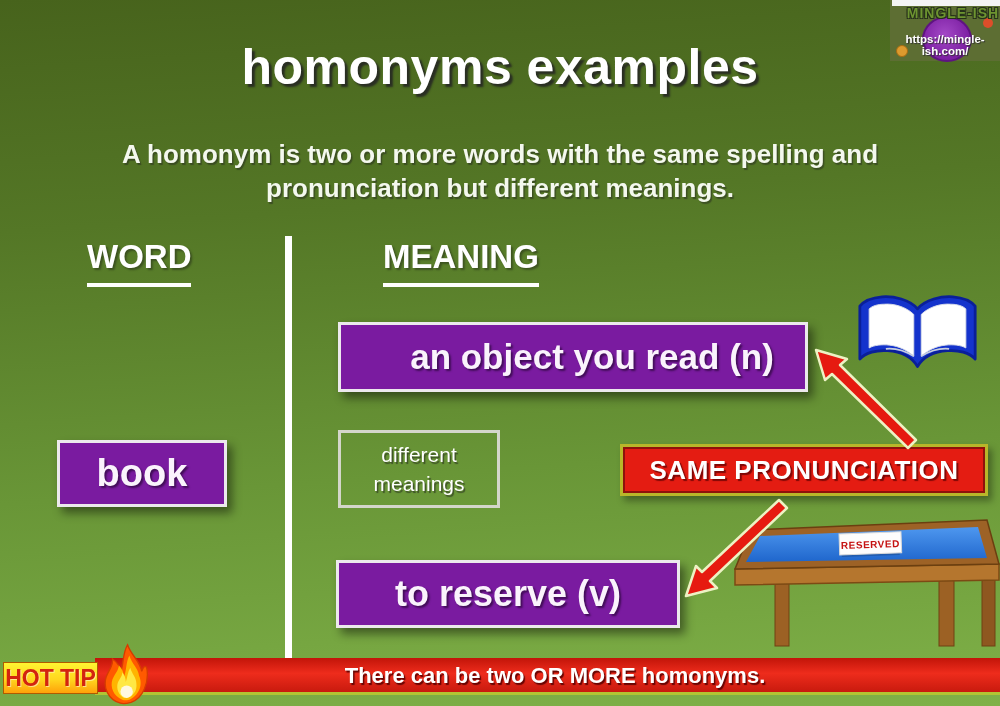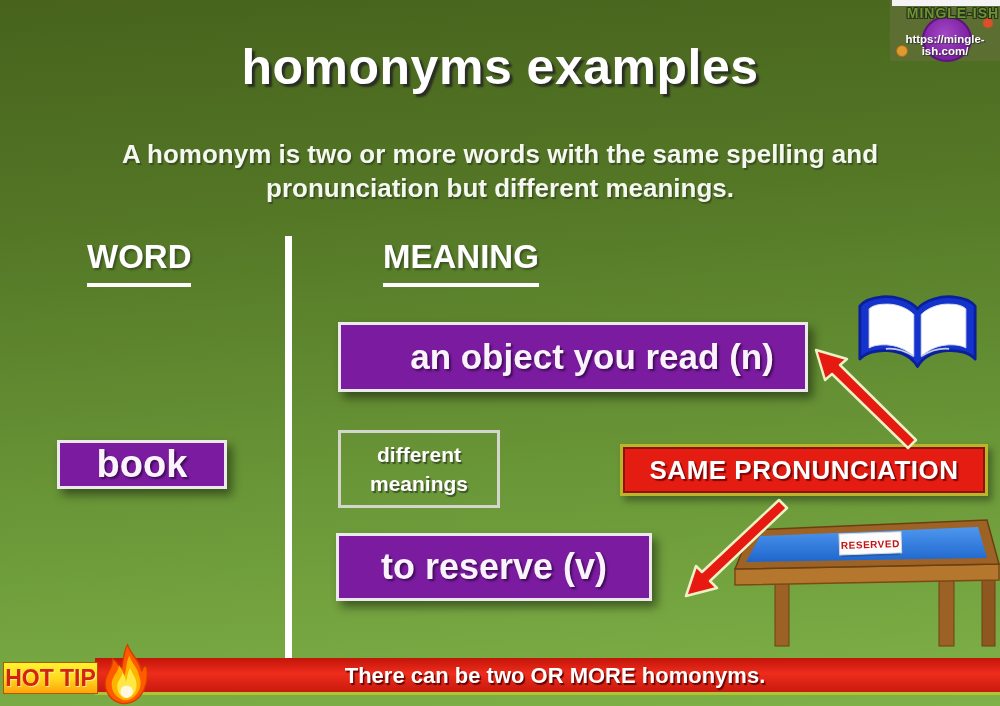--- a/index.html
+++ b/index.html
@@ -48,27 +48,27 @@
   .divider { position: absolute; left: 285px; top: 236px; width: 7px; height: 422px;
              background: #ffffff; }
 
   
   .purple-box { position: absolute; display: flex; align-items: center; justify-content: center;
                 background: #7a1ba0; border: 3px solid #ece9ed;
                 box-shadow: 5px 6px 9px rgba(0,0,0,0.45);
                 color: #faf3fc; font-weight: 700;
                 text-shadow: 2px 2px 2px rgba(20,0,30,0.55); }
   .box-noun { left: 338px; top: 322px; width: 470px; height: 70px; font-size: 35px; padding-left: 38px; }
-  .box-word { left: 57px;  top: 440px; width: 170px; height: 49px; font-size: 38px; }
-  .box-verb { left: 336px; top: 533px; width: 316px; height: 68px; font-size: 36px; }
+  .box-word { left: 57px;  top: 440px; width: 170px; height: 67px; font-size: 38px; }
+  .box-verb { left: 336px; top: 560px; width: 344px; height: 68px; font-size: 36px; }
 
   .note-box { position: absolute; left: 338px; top: 430px; width: 162px; height: 78px;
               border: 3px solid #d4d6cb; display: flex; flex-direction: column;
               align-items: center; justify-content: center;
-              color: #ffffff; font-size: 21px; font-weight: 700; line-height: 29px;
+              color: #ffffff; font-size: 21px; font-weight: 400; line-height: 29px;
               text-shadow: 1.5px 1.5px 1px rgba(25,25,25,0.55); }
 
   .callout-box { position: absolute; left: 620px; top: 444px; width: 368px; height: 52px;
                  background: #e41c12; border: 3px solid #b9b629;
                  box-shadow: inset 0 0 0 2px #8d120b, 4px 5px 7px rgba(0,0,0,0.35);
                  display: flex; align-items: center; justify-content: center;
                  color: #ffffff; font-size: 26px; font-weight: 700; letter-spacing: 0.5px;
                  text-shadow: 2px 2px 1px rgba(110,5,5,0.85); }
 
   

